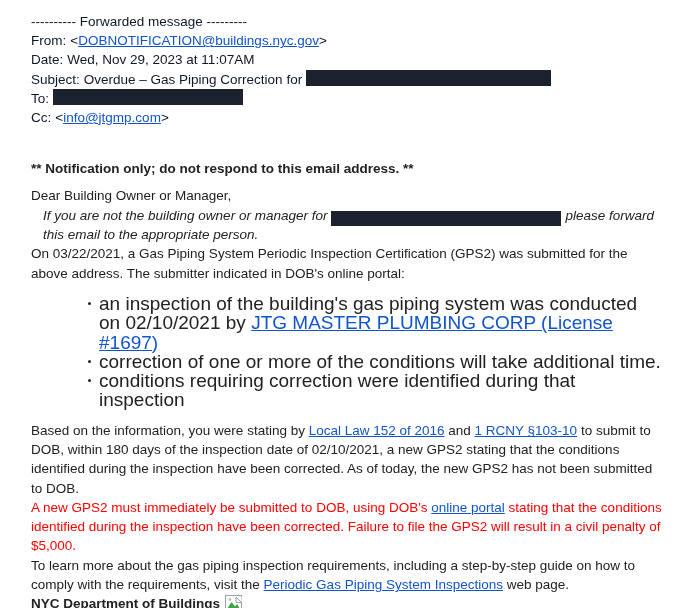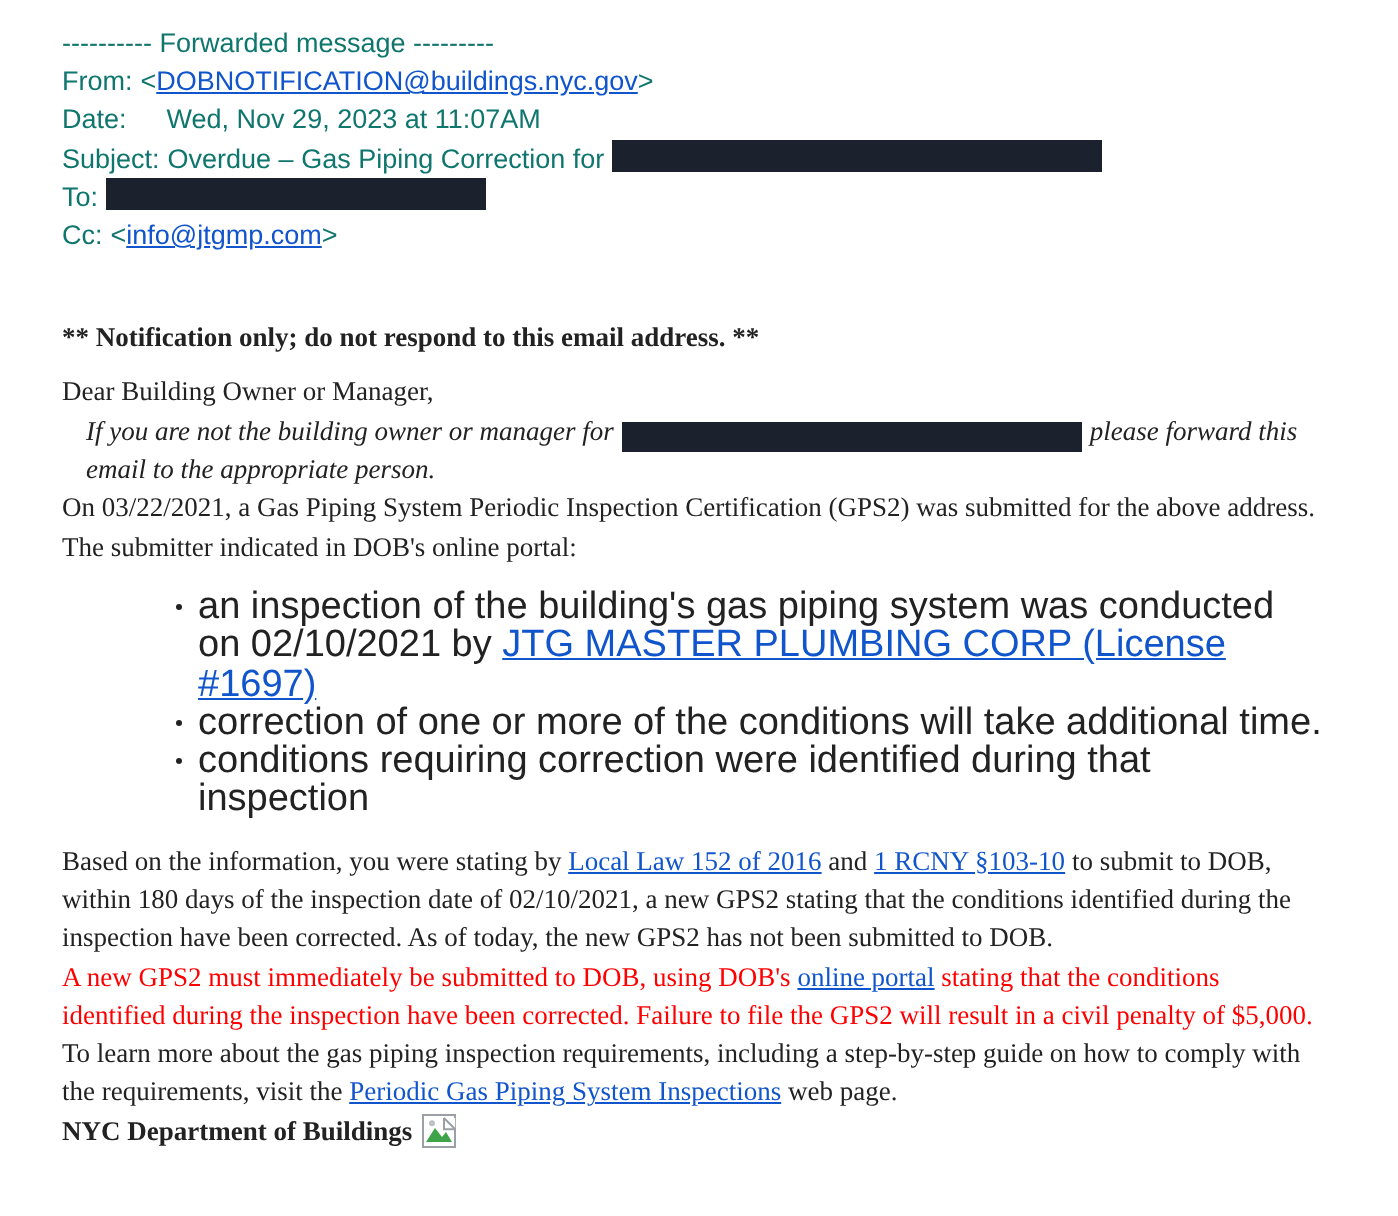--- a/index.html
+++ b/index.html
@@ -21,30 +21,29 @@
     height: 608px;
     background: #ffffff;
     box-sizing: border-box;
     padding: 12px 0 0 31px;
   }
 
   
   .line {
     font-size: 13.5px;
     line-height: 19.2px;
-    color: #0f766e;
+    color: #0f172a;
     white-space: nowrap;
   }
   .para {
     font-size: 13.5px;
     line-height: 19.3px;
     color: #222222;
     width: 632px;
     margin: 0;
-    font-family: Liberation Serif, serif;
   }
 
   
   .hdr-block { margin-bottom: 0; }
   .hdr-row {
     display: flex;
     height: 19.2px;
   }
   .hdr-label { flex: 0 0 auto; }
 
@@ -123,21 +122,21 @@
 
     <div class="hdr-row">
       <span class="line hdr-label">From:</span>
       <span class="line" style="margin-left:4px;">&lt;</span>
       <a class="line lnk">DOBNOTIFICATION@buildings.nyc.gov</a>
       <span class="line">&gt;</span>
     </div>
 
     <div class="hdr-row">
       <span class="line hdr-label">Date:</span>
-      <span class="line" style="margin-left:20px;">Wed, Nov 29, 2023 at 11:07AM</span>
+      <span class="line" style="margin-left:4px;">Wed, Nov 29, 2023 at 11:07AM</span>
     </div>
 
     <div class="hdr-row">
       <span class="line hdr-label">Subject:</span>
       <span class="line" style="margin-left:4px;">Overdue – Gas Piping Correction for</span>
       <span class="redact redact-subject"></span>
     </div>
 
     <div class="hdr-row">
       <span class="line hdr-label">To:</span>

